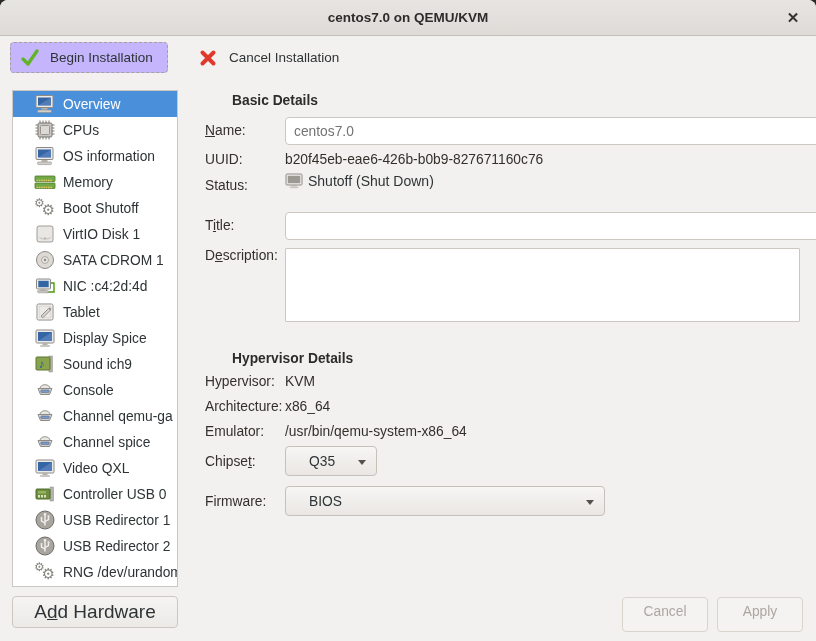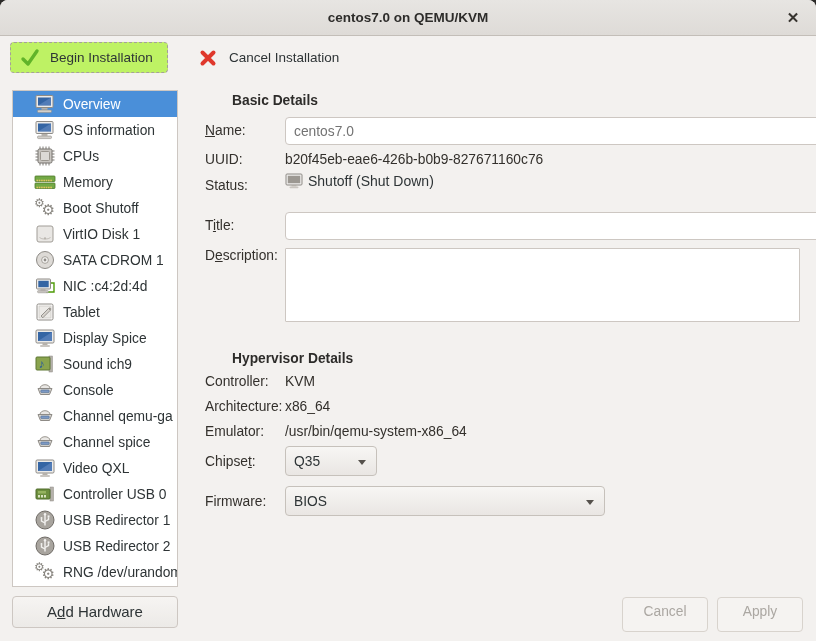--- a/index.html
+++ b/index.html
@@ -10,51 +10,51 @@
   
   .titlebar{position:absolute;top:0;left:0;right:0;height:36px;
     background:linear-gradient(#e7e5e2,#dedbd7);border-bottom:1px solid #c3beb8;}
   .titlebar .title{line-height:36px;text-align:center;font-weight:bold;font-size:13.5px;color:#2d2c2a;}
   .close-btn{position:absolute;right:8px;top:0;width:30px;height:36px;line-height:35px;
     text-align:center;font-size:15px;font-weight:bold;color:#37342f;cursor:default;}
 
   
   .toolbar{position:absolute;top:37px;left:0;right:0;height:41px;}
   .begin-btn{position:absolute;left:10px;top:5px;height:31px;padding:0 14px 0 9px;
-    border:1px dashed #a5a09a;border-radius:4px;background:#bef264;
+    border:1px dashed #a5a09a;border-radius:4px;background:#c4b5fd;
     display:flex;align-items:center;gap:10px;font-size:13.5px;}
   .cancel-inst{position:absolute;left:192px;top:5px;height:31px;padding:0 6px;
     display:flex;align-items:center;gap:11px;font-size:13.5px;}
   .tb-icon{display:inline-flex;width:20px;height:20px;align-items:center;justify-content:center;}
 
   
   .hw-list{position:absolute;left:12px;top:90px;width:166px;height:497px;
     background:#ffffff;border:1px solid #cdc7c2;overflow:hidden;}
   .sb-item{display:flex;align-items:center;height:26px;padding-left:21px;gap:7px;white-space:nowrap;}
   .sb-item.selected{background:#4a8fd9;color:#ffffff;}
   .sb-icon{display:inline-flex;width:22px;height:22px;align-items:center;justify-content:center;flex:0 0 22px;}
   .sb-label{font-size:13.8px;overflow:hidden;}
   .add-hw-btn{position:absolute;left:12px;top:596px;width:166px;height:32px;
     background:linear-gradient(#f6f4f2,#eceae7);border:1px solid #cdc7c2;border-radius:4px;
-    text-align:center;line-height:30px;font-size:15px;color:#2e3436;}
+    text-align:center;line-height:30px;font-size:19px;color:#2e3436;}
 
   
   .main{position:absolute;left:192px;top:88px;width:610px;height:500px;}
   .sec-heading{position:absolute;left:0;font-weight:bold;font-size:13.8px;color:#2d2c2a;padding-left:40px;}
   .f-label{position:absolute;left:13px;font-size:13.8px;color:#33302c;}
   .f-value{position:absolute;left:93px;font-size:13.8px;color:#33302c;white-space:nowrap;}
   .mn{text-decoration:underline;}
   .text-input{position:absolute;left:93px;width:560px;height:28px;border:1px solid #cdc7c2;
     border-radius:4px;background:#fff;padding:0 8px;font-size:13.8px;color:#737373;outline:none;}
   .desc-area{position:absolute;left:93px;width:515px;height:74px;border:1px solid #cdc7c2;
     background:#fff;padding:4px 8px;font-size:13.8px;resize:none;outline:none;border-radius:1px;}
   .status-row{position:absolute;left:93px;display:flex;align-items:center;gap:5px;}
   .combo{position:absolute;height:30px;background:linear-gradient(#f7f6f4,#e9e6e3);
     border:1px solid #c6c1bb;border-radius:4px;display:flex;align-items:center;
-    padding:0 26px 0 8px;font-size:13.8px;color:#2e3436;}
+    padding:0 26px 0 23px;font-size:13.8px;color:#2e3436;}
   .combo .arrow{position:absolute;right:10px;top:13px;width:0;height:0;
     border-left:4.5px solid transparent;border-right:4.5px solid transparent;border-top:5.5px solid #55514c;}
 
   
   .footer-btn{position:absolute;top:597px;width:86px;height:35px;border:1px solid #d8d3cd;
     border-radius:4px;background:#f5f3f1;text-align:center;line-height:28px;font-size:13.8px;}
   .footer-btn.disabled{color:#aba7a2;}
   .btn-cancel{left:622px;} .btn-apply{left:717px;}
 
   
@@ -100,40 +100,40 @@
             <path d="M4 12.5 L17 4.5 L17 12.5 Z" fill="#6f94c9" opacity=".5"></path>
             <rect x="7.5" y="15" width="6" height="1.8" fill="#b5b1ab"></rect>
             <rect x="3.5" y="17" width="14" height="2.6" rx="1" fill="#d3d0cb" stroke="#8e8b86" stroke-width=".6"></rect>
           </svg>
         </span>
       <span class="sb-label">Overview</span>
     </div>
       <div class="sb-item">
       <span class="sb-icon">
           <svg width="22" height="22" viewBox="0 0 22 22">
+            <g stroke="#7d7a75" stroke-width="1">
+              <path d="M6 1.5v3M9 1.5v3M12 1.5v3M15 1.5v3M6 17.5v3M9 17.5v3M12 17.5v3M15 17.5v3M1.5 6h3M1.5 9h3M1.5 12h3M1.5 15h3M17.5 6h3M17.5 9h3M17.5 12h3M17.5 15h3"></path>
+            </g>
+            <rect x="4" y="4" width="14" height="14" rx="1.5" fill="#c9c6c1" stroke="#76736e"></rect>
+            <rect x="6.5" y="6.5" width="9" height="9" rx="1" fill="#dbd9d5" stroke="#9a968f"></rect>
+          </svg>
+        </span>
+      <span class="sb-label">CPUs</span>
+    </div>
+      <div class="sb-item">
+      <span class="sb-icon">
+          <svg width="22" height="22" viewBox="0 0 22 22">
             <rect x="2" y="2.5" width="17" height="12" rx="1" fill="#ecebe9" stroke="#8e8b86"></rect>
             <rect x="4" y="4.5" width="13" height="8" fill="#3465a4"></rect>
             <path d="M4 12.5 L17 4.5 L17 12.5 Z" fill="#6f94c9" opacity=".5"></path>
             <rect x="7.5" y="15" width="6" height="1.8" fill="#b5b1ab"></rect>
             <rect x="3.5" y="17" width="14" height="2.6" rx="1" fill="#d3d0cb" stroke="#8e8b86" stroke-width=".6"></rect>
           </svg>
         </span>
       <span class="sb-label">OS information</span>
-    </div>
-      <div class="sb-item">
-      <span class="sb-icon">
-          <svg width="22" height="22" viewBox="0 0 22 22">
-            <g stroke="#7d7a75" stroke-width="1">
-              <path d="M6 1.5v3M9 1.5v3M12 1.5v3M15 1.5v3M6 17.5v3M9 17.5v3M12 17.5v3M15 17.5v3M1.5 6h3M1.5 9h3M1.5 12h3M1.5 15h3M17.5 6h3M17.5 9h3M17.5 12h3M17.5 15h3"></path>
-            </g>
-            <rect x="4" y="4" width="14" height="14" rx="1.5" fill="#c9c6c1" stroke="#76736e"></rect>
-            <rect x="6.5" y="6.5" width="9" height="9" rx="1" fill="#dbd9d5" stroke="#9a968f"></rect>
-          </svg>
-        </span>
-      <span class="sb-label">CPUs</span>
     </div>
       <div class="sb-item">
       <span class="sb-icon">
           <svg width="22" height="22" viewBox="0 0 22 22">
             <rect x="1" y="5" width="20" height="5.5" rx=".8" fill="#73a946" stroke="#4e7a2a" stroke-width=".8"></rect>
             <rect x="1" y="12" width="20" height="5.5" rx=".8" fill="#73a946" stroke="#4e7a2a" stroke-width=".8"></rect>
             <g fill="#e2c35f">
               <rect x="2.5" y="8.7" width="1.6" height="1.6"></rect>
               <rect x="4.8" y="8.7" width="1.6" height="1.6"></rect>
               <rect x="7.1" y="8.7" width="1.6" height="1.6"></rect>
@@ -353,21 +353,21 @@
     </div>
 
     <div class="f-label" style="top:130px;">T<span class="mn">i</span>tle:</div>
     <input class="text-input" style="top: 124px;" value="">
 
     <div class="f-label" style="top:160px;">D<span class="mn">e</span>scription:</div>
     <textarea class="desc-area" style="top: 160px;"></textarea>
 
     <div class="sec-heading" style="top:263px;">Hypervisor Details</div>
 
-    <div class="f-label" style="top:286px;">Controller:</div>
+    <div class="f-label" style="top:286px;">Hypervisor:</div>
     <div class="f-value" style="top:286px;">KVM</div>
 
     <div class="f-label" style="top:311px;">Architecture:</div>
     <div class="f-value" style="top:311px;">x86_64</div>
 
     <div class="f-label" style="top:336px;">Emulator:</div>
     <div class="f-value" style="top:336px;">/usr/bin/qemu-system-x86_64</div>
 
     <div class="f-label" style="top:366px;">Chipse<span class="mn">t</span>:</div>
     <div class="combo" style="left:93px;top:358px;width:92px;">

